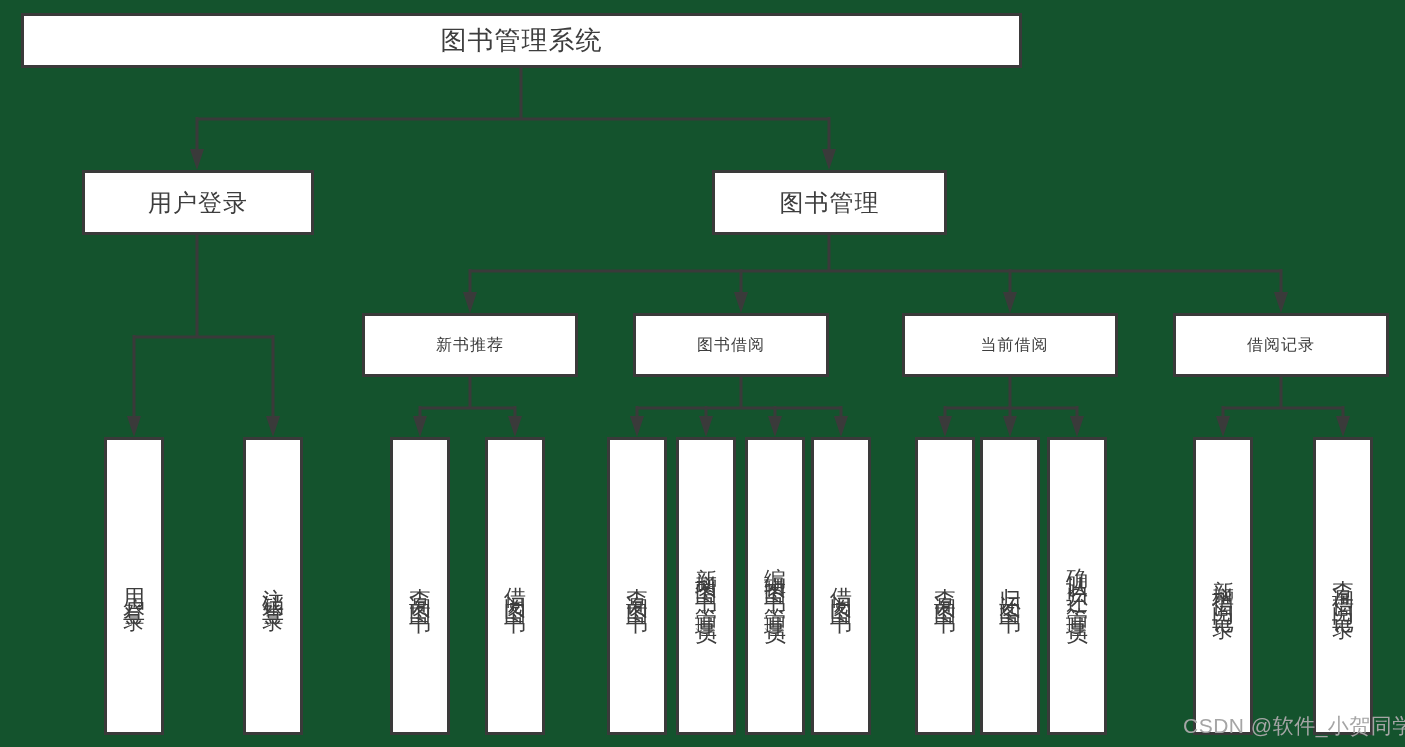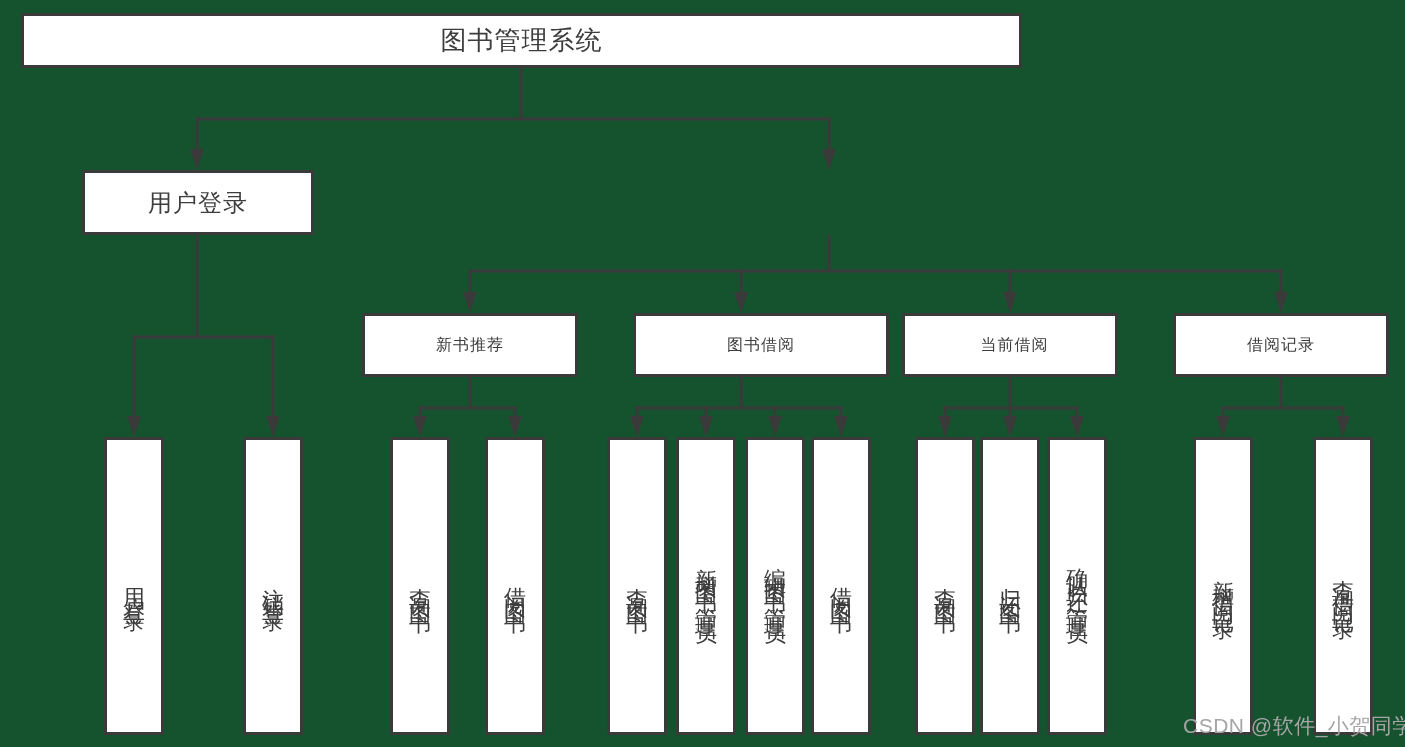--- a/index.html
+++ b/index.html
@@ -45,21 +45,21 @@
   }
   .node.root {
     left: 21px;  top: 13px;  width: 1001px; height: 55px;
     font-size: 26px;
   }
   .node.lvl2 { top: 170px; height: 65px; font-size: 24px; }
   .node.lvl2.a { left: 82px;  width: 232px; }
   .node.lvl2.b { left: 712px; width: 235px; }
   .node.lvl3 { top: 313px; height: 64px; font-size: 16px; }
   .node.lvl3.a { left: 362px;  width: 216px; }
-  .node.lvl3.b { left: 633px;  width: 256px; }
+  .node.lvl3.b { left: 633px;  width: 196px; }
   .node.lvl3.c { left: 902px;  width: 216px; padding-left: 9px; }
   .node.lvl3.d { left: 1173px; width: 216px; }
   .node.leaf {
     top: 437px; width: 60px; height: 298px;
     font-size: 22px;
   }
   .leaf .vtext {
     writing-mode: vertical-rl;
     text-orientation: mixed;
     letter-spacing: 8px;
@@ -171,20 +171,23 @@
     </g>
   </svg>
 
   <div class="node root">
     <span>图书管理系统</span>
   </div>
 
   <div class="node lvl2 a">
     <span>用户登录</span>
   </div>
+  <div class="node lvl2 b">
+    <span>图书管理</span>
+  </div>
 
   <div class="node lvl3 a">
     <span>新书推荐</span>
   </div>
   <div class="node lvl3 b">
     <span>图书借阅</span>
   </div>
   <div class="node lvl3 c">
     <span>当前借阅</span>
   </div>

